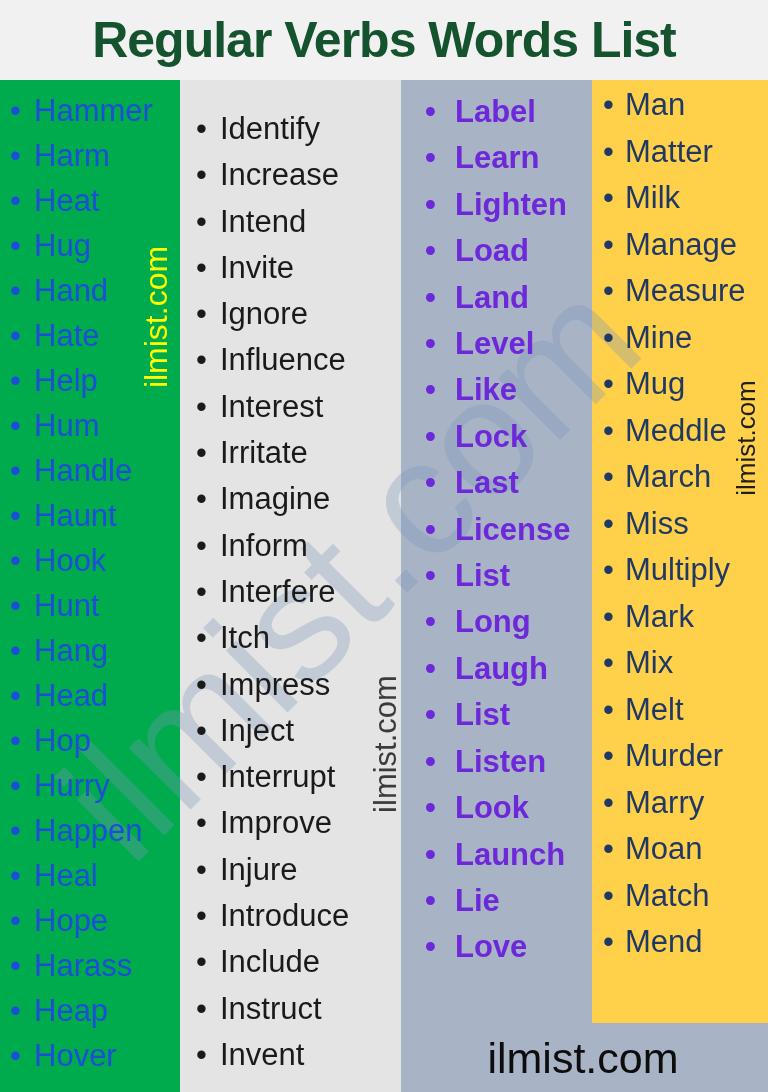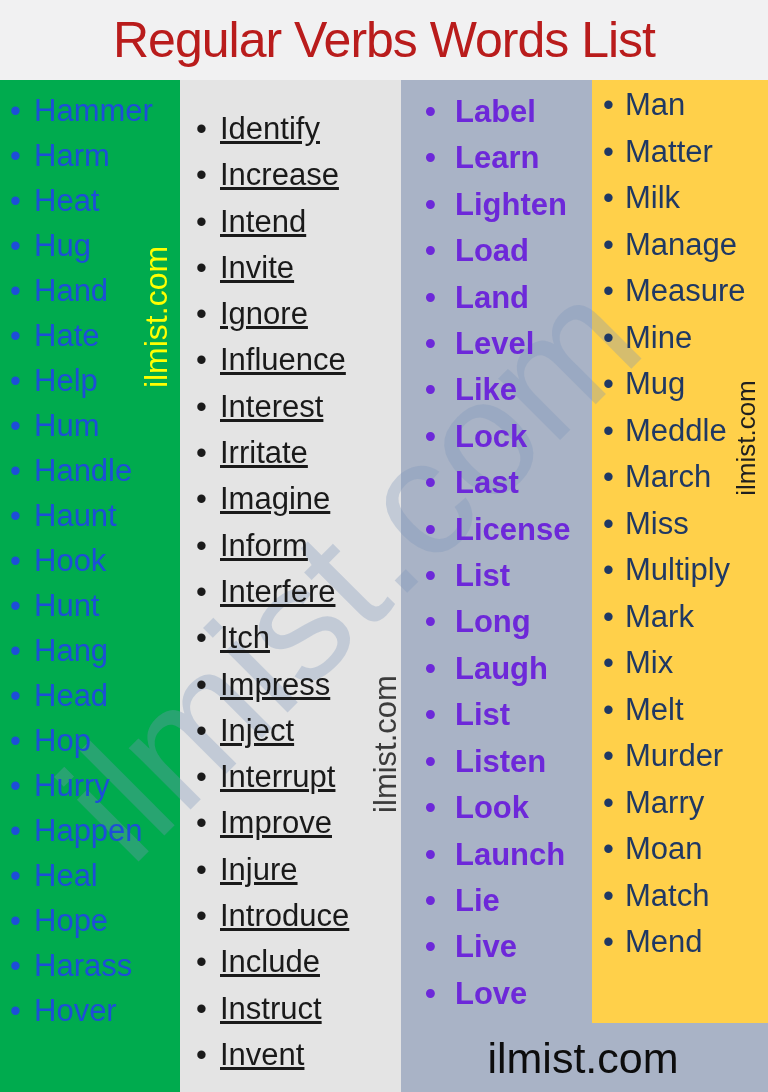--- a/index.html
+++ b/index.html
@@ -10,21 +10,21 @@
     background:#f1f1f2;
     font-family:"Liberation Sans", sans-serif;
   }
   
   .header{
     position:absolute;left:0;top:0;width:768px;height:80px;
     background:#f1f1f2;z-index:5;
     display:flex;align-items:center;justify-content:center;
   }
   .header h1{
-    margin:0;font-size:50px;font-weight:400;color:#b91c1c;
+    margin:0;font-size:50px;font-weight:700;color:#14532d;
     letter-spacing:-1px;white-space:nowrap;
   }
   
   .panel{position:absolute;top:80px;height:1012px;z-index:0;}
   .panel-h{left:0;width:180px;background:#00ab4e;}
   .panel-i{left:180px;width:221px;background:#e4e4e4;}
   .panel-l{left:401px;width:367px;background:#a9b3c6;}
   .panel-m{left:592px;top:80px;height:943px;width:176px;background:#ffd04a;}
   
   .wm-diagonal{
@@ -54,21 +54,21 @@
     position:absolute;z-index:3;margin:0;padding:0;list-style:none;
     font-size:31px;
   }
   .col li{white-space:nowrap;}
   .col li::before{content:'\2022';display:inline-block;}
   .col-h{
     left:10px;top:88px;width:170px;color:#1d4ed8;line-height:45px;
   }
   .col-h li::before{width:24px;}
   .col-i{
-    left:196px;top:106px;width:205px;color:#1a1a1a;line-height:46.3px;text-decoration:underline;
+    left:196px;top:106px;width:205px;color:#1a1a1a;line-height:46.3px;
   }
   .col-i li::before{width:24px;}
   .col-l{
     left:425px;top:89px;width:170px;color:#6d28d9;line-height:46.4px;font-weight:bold;
   }
   .col-l li::before{width:30px;}
   .col-m{
     left:603px;top:82px;width:165px;color:#1f3864;line-height:46.5px;
   }
   .col-m li::before{width:22px;}
@@ -112,20 +112,21 @@
       <li>Hook</li>
       <li>Hunt</li>
       <li>Hang</li>
       <li>Head</li>
       <li>Hop</li>
       <li>Hurry</li>
       <li>Happen</li>
       <li>Heal</li>
       <li>Hope</li>
       <li>Harass</li>
+      <li>Heap</li>
       <li>Hover</li>
     </ul>
   <ul class="col col-i">
       <li>Identify</li>
       <li>Increase</li>
       <li>Intend</li>
       <li>Invite</li>
       <li>Ignore</li>
       <li>Influence</li>
       <li>Interest</li>
@@ -156,21 +157,20 @@
       <li>Last</li>
       <li>License</li>
       <li>List</li>
       <li>Long</li>
       <li>Laugh</li>
       <li>List</li>
       <li>Listen</li>
       <li>Look</li>
       <li>Launch</li>
       <li>Lie</li>
-      <li>Live</li>
       <li>Love</li>
     </ul>
   <ul class="col col-m">
       <li>Man</li>
       <li>Matter</li>
       <li>Milk</li>
       <li>Manage</li>
       <li>Measure</li>
       <li>Mine</li>
       <li>Mug</li>

